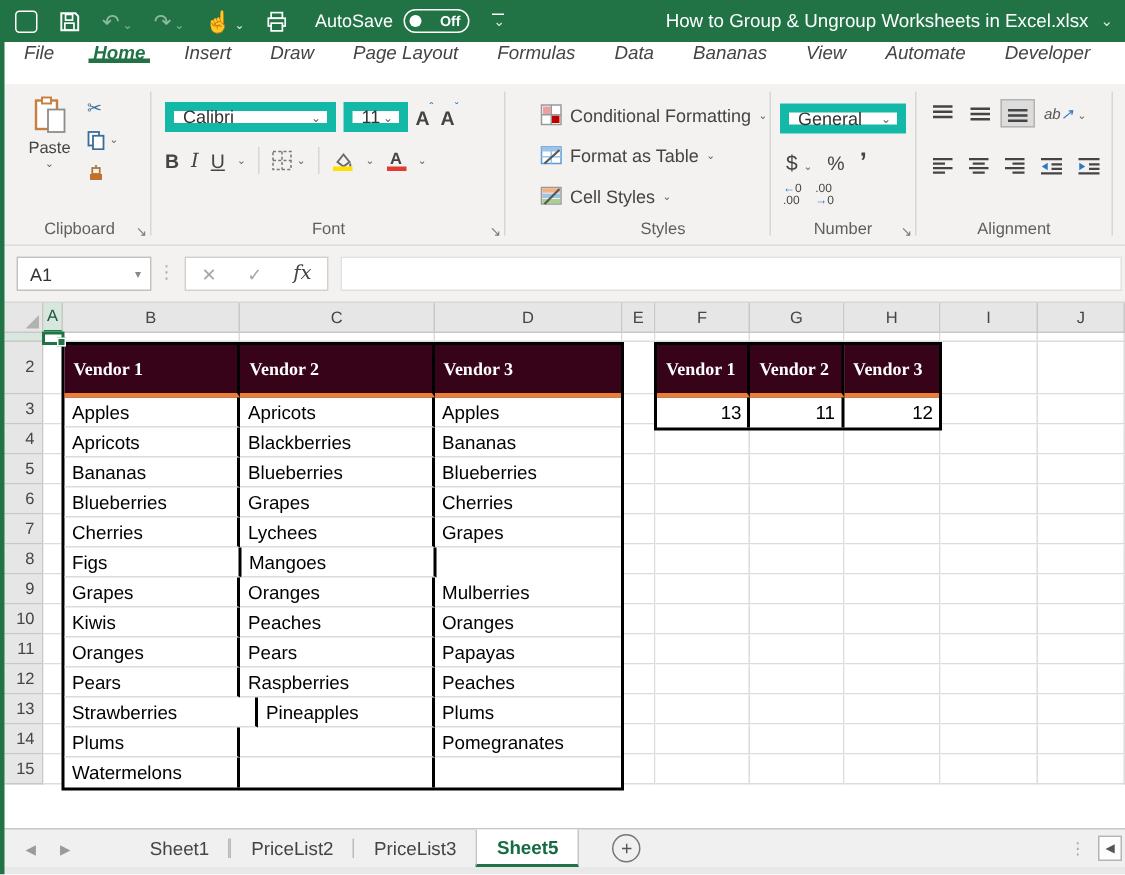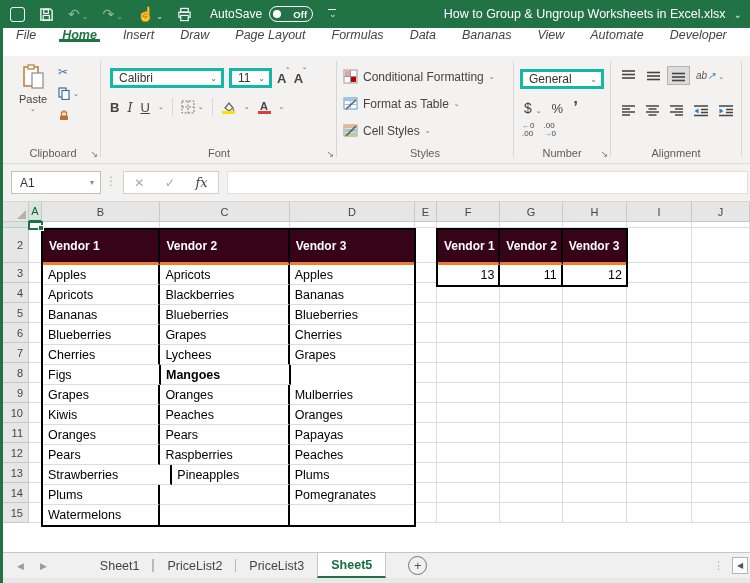--- a/index.html
+++ b/index.html
@@ -25,21 +25,21 @@
   .tabrow{position:absolute;left:3px;top:28px;width:747px;height:28px;background:#fff;display:flex;align-items:flex-start;overflow:hidden;font-style:italic;}
   .rtab{padding:0 13px;display:flex;align-items:center;font-size:12.5px;color:#444;position:relative;white-space:nowrap;}
   .rtab.active{color:#217346;font-weight:bold;}
   .rtab.active::after{content:"";position:absolute;left:10px;right:10px;bottom:0;height:3px;background:#217346;}
   
   .ribbon{position:absolute;left:3px;top:56px;width:747px;height:108px;background:#f3f2f1;border-bottom:1px solid #dcdcdc;box-sizing:border-box;}
   .rsep{position:absolute;top:5px;height:96px;width:1px;background:#d8d6d4;}
   .rgroup{position:absolute;top:0;height:107px;}
   .glabel{position:absolute;bottom:4px;left:0;right:0;text-align:center;font-size:11px;color:#605e5c;}
   .launcher{position:absolute;bottom:4px;right:2px;font-size:9px;color:#7a7a7a;}
-  .combo{background:#fff;border:3px solid #14b8a6;height:20px;box-sizing:border-box;display:flex;align-items:center;font-size:12px;color:#333;padding:0 4px 0 6px;}
+  .combo{background:#fff;border:6px solid #14b8a6;height:20px;box-sizing:border-box;display:flex;align-items:center;font-size:12px;color:#333;padding:0 4px 0 6px;}
   .combo .arr{margin-left:auto;font-size:8px;color:#666;}
   
   .paste-big{position:absolute;left:6px;top:8px;width:42px;text-align:center;}
   .paste-label{font-size:11px;color:#444;margin-top:2px;}
   .clip-col{position:absolute;left:52px;top:10px;display:flex;flex-direction:column;gap:9px;align-items:flex-start;}
   .mini{font-size:12px;line-height:1;display:flex;align-items:center;gap:3px;}
   
   .frow1{position:absolute;left:8px;top:12px;display:flex;align-items:center;gap:5px;}
   .frow2{position:absolute;left:8px;top:42px;display:flex;align-items:center;gap:8px;}
   .fmt-b{font-weight:bold;font-size:13px;color:#444;}
@@ -81,21 +81,21 @@
   .gut{background:#e6e6e6;border-right:1px solid #c8c8c8;border-bottom:1px solid #c8c8c8;
        box-sizing:border-box;display:flex;align-items:center;justify-content:flex-end;
        padding-right:5px;font-size:11px;color:#454545;}
   .gut.r1{background:#d7e7dd;}
   .gcell{border-right:1px solid #dcdcdc;border-bottom:1px solid #dcdcdc;box-sizing:border-box;background:#fff;}
   
   .selA1{position:absolute;left:25px;top:19px;width:15px;height:9px;border:2px solid #217346;box-sizing:border-box;background:#fff;z-index:5;}
   .handle{position:absolute;right:-3px;bottom:-3px;width:4px;height:4px;background:#217346;border:1px solid #fff;}
   
   .vtable{position:absolute;border:2.5px solid #000;box-sizing:border-box;background:#fff;z-index:4;}
-  .vhead{display:flex;}
+  .vhead{display:flex;font-family:Liberation Serif, serif;}
   .vhead .vc{background:#370318;color:#fff;font-weight:bold;font-size:12px;display:flex;align-items:center;
              box-sizing:border-box;height:35px;border-bottom:3px solid #ED7D31;padding-left:6px;}
   .vbody .vrow{display:flex;}
   .vc{border-right:2px solid #000;box-sizing:border-box;}
   .vc.last{border-right:none;}
   .vbody .vc{height:20px;font-size:12.5px;color:#000;display:flex;align-items:center;padding-left:5px;
              border-bottom:1px solid #dcdcdc;}
   .vbody .vrow:last-child .vc{border-bottom:none;}
   .vc.num{justify-content:flex-end;padding-left:0;padding-right:4px;}
   
@@ -250,21 +250,21 @@
       <span class="stackico">
         <span style="font-size:11px;font-weight:bold;color:#444;">A</span>
         <span class="underbar" style="background:#E03C31;"></span>
       </span>
       <span style="font-size:7px;color:#666;">⌄</span>
     </div>
     <div class="glabel">Font</div>
     <div class="launcher">↘</div>
   </div>
 
-  <div class="rgroup" style="left:334px;width:176px;">
+  <div class="rgroup" style="left:351px;width:176px;">
     <div class="strow" style="top:13px;">
       <svg width="15" height="15" viewBox="0 0 15 15">
           <rect x="1" y="1" width="13" height="13" fill="#fff" stroke="#999"></rect>
           <rect x="2" y="2" width="5" height="5" fill="#e8a0a0"></rect>
           <rect x="8" y="8" width="5" height="5" fill="#c00000"></rect>
           <line x1="7.5" y1="1" x2="7.5" y2="14" stroke="#999"></line>
           <line x1="1" y1="7.5" x2="14" y2="7.5" stroke="#999"></line>
         </svg>
       <span>Conditional Formatting</span>
         <span style="font-size:7px;color:#666;">⌄</span>
@@ -650,21 +650,21 @@
           <div class="vc" style="width: 130px;">Grapes</div>
           <div class="vc last" style="width: 125px;">Cherries</div>
         </div>
         <div class="vrow">
           <div class="vc" style="width: 118px;">Cherries</div>
           <div class="vc" style="width: 130px;">Lychees</div>
           <div class="vc last" style="width: 125px;">Grapes</div>
         </div>
         <div class="vrow">
           <div class="vc" style="width: 118px;">Figs</div>
-          <div class="vc" style="width: 130px; font-weight: bold;">Mangoes</div>
+          <div class="vc" style="width: 130px;">Mangoes</div>
         </div>
         <div class="vrow">
           <div class="vc" style="width: 118px;">Grapes</div>
           <div class="vc" style="width: 130px;">Oranges</div>
           <div class="vc last" style="width: 125px;">Mulberries</div>
         </div>
         <div class="vrow">
           <div class="vc" style="width: 118px;">Kiwis</div>
           <div class="vc" style="width: 130px;">Peaches</div>
           <div class="vc last" style="width: 125px;">Oranges</div>

